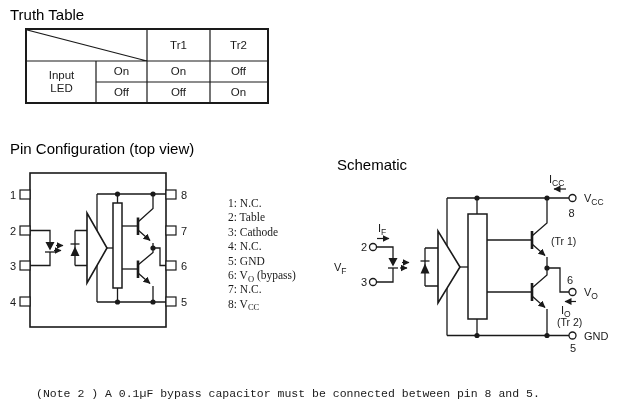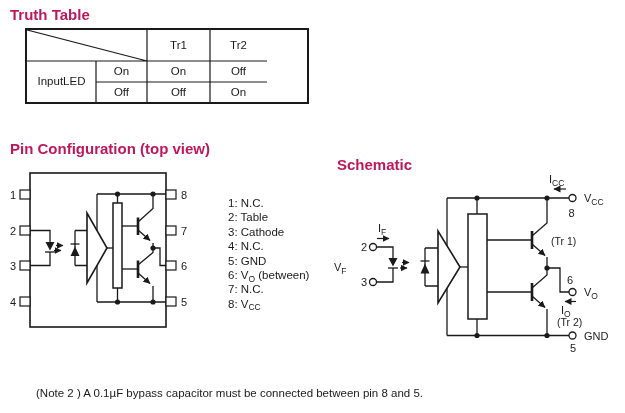--- a/index.html
+++ b/index.html
@@ -1,30 +1,30 @@
 <!DOCTYPE html>
 <html><head>
 <meta charset="utf-8">
 <style>
   html,body{margin:0;padding:0;background:#fff;}
   .page{position:relative;width:625px;height:413px;background:#ffffff;
         font-family:"Liberation Sans",sans-serif;color:#1a1a1a;overflow:hidden;}
-  .heading{position:absolute;font-size:15px;font-weight:bold;white-space:nowrap;color:#be185d;}
+  .heading{position:absolute;font-size:15px;font-weight:normal;white-space:nowrap;color:#000000;}
   .heading .suffix{font-size:15px;}
   
-  .ttable{position:absolute;left:25px;top:28px;width:240px;height:72px;border:2px solid #1a1a1a;padding-left:40px;}
+  .ttable{position:absolute;left:25px;top:28px;width:240px;height:72px;border:2px solid #1a1a1a;}
   .ttable svg{position:absolute;left:0;top:0;}
   .ttcell{position:absolute;display:flex;align-items:center;justify-content:center;
           font-size:11.5px;line-height:13px;text-align:center;}
-  .rowhead{flex-direction:row;}
-  
-  .pin-list{position:absolute;left:228px;top:197px;font-size:11.5px;line-height:13.4px;white-space:nowrap;}
+  .rowhead{flex-direction:column;}
+  
+  .pin-list{position:absolute;left:228px;top:197px;font-size:11.5px;line-height:13.4px;white-space:nowrap;font-family:Liberation Serif, serif;}
   .sub{font-size:8.5px;position:relative;top:2.5px;}
   
-  .note{position:absolute;left:36px;top:387px;font-size:11.5px;white-space:nowrap;}
+  .note{position:absolute;left:36px;top:387px;font-size:11.5px;white-space:nowrap;font-family:Liberation Mono, monospace;}
   
   svg.diagram{position:absolute;}
   svg text{font-family:"Liberation Sans",sans-serif;font-size:11px;fill:#1a1a1a;}
   .svgsub{font-size:8.5px;}
   .tr-label{font-size:10.5px;}
 </style>
 </head>
 <body>
 
 <div class="page">
@@ -133,21 +133,21 @@
         <circle cx="153" cy="302" r="2.6"></circle>
     </g>
   </svg>
 
   <div class="pin-list">
     <div><span>1: N.C.</span><span class="sub"></span><span></span></div>
     <div><span>2: Table</span><span class="sub"></span><span></span></div>
     <div><span>3: Cathode</span><span class="sub"></span><span></span></div>
     <div><span>4: N.C.</span><span class="sub"></span><span></span></div>
     <div><span>5: GND</span><span class="sub"></span><span></span></div>
-    <div><span>6: V</span><span class="sub">O</span><span> (between)</span></div>
+    <div><span>6: V</span><span class="sub">O</span><span> (bypass)</span></div>
     <div><span>7: N.C.</span><span class="sub"></span><span></span></div>
     <div><span>8: V</span><span class="sub">CC</span><span></span></div>
   </div>
 
   <div class="heading" style="left:337px;top:140px;margin-top:16px;">Schematic</div>
 
   <svg class="diagram" style="left:330px;top:168px;" width="295" height="195" viewBox="330 168 295 195">
     <defs>
       <marker id="arrS" markerUnits="userSpaceOnUse" markerWidth="9" markerHeight="9" refX="6.5" refY="3.5" orient="auto">
         <path d="M0,0 L7,3.5 L0,7 Z" fill="#1a1a1a"></path>

